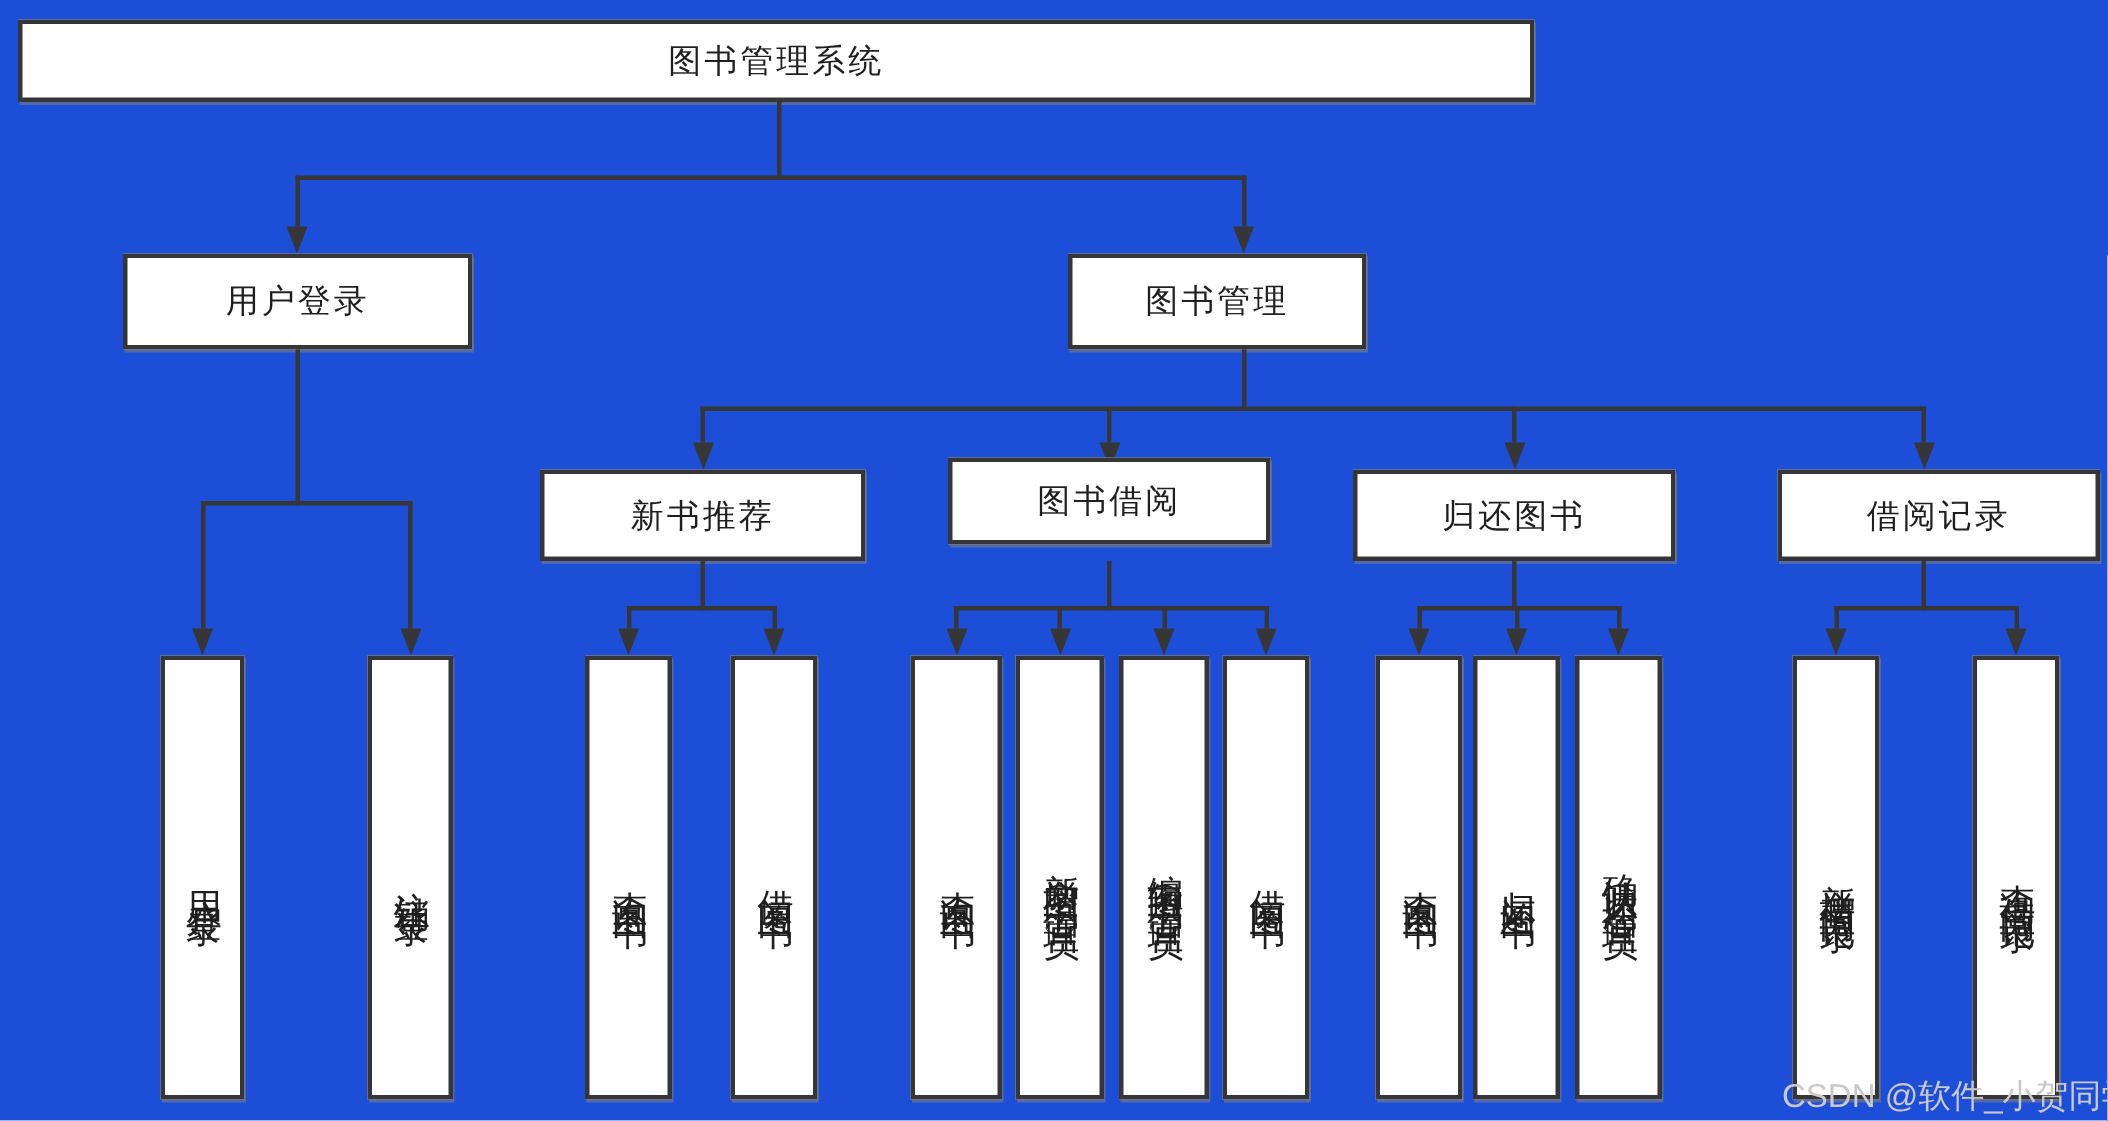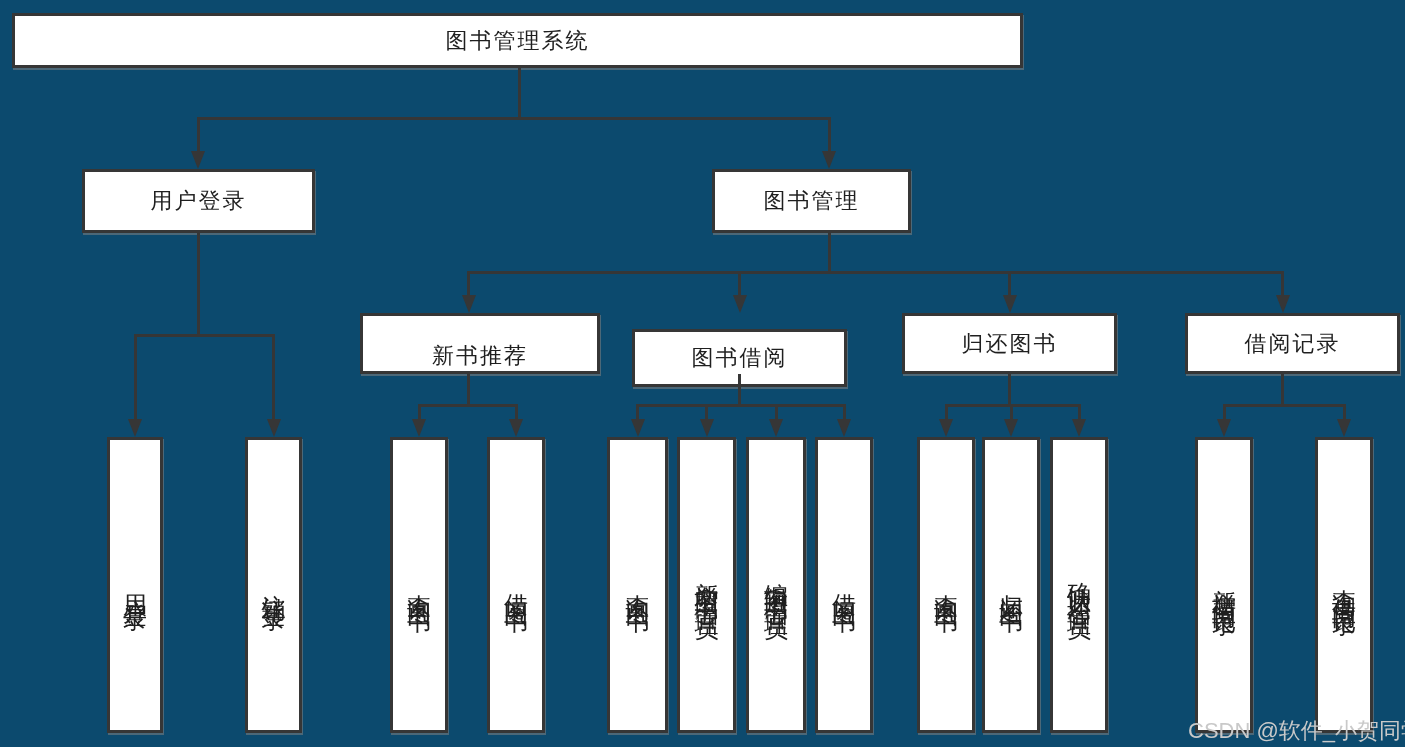--- a/index.html
+++ b/index.html
@@ -5,21 +5,21 @@
   :root{
     --line:#363636;
     --text:#1f1f1f;
     --wm:#c9c9c9;
   }
   html,body{margin:0;padding:0;background:#ffffff;}
   body{font-family:"Liberation Sans","DejaVu Sans",sans-serif;}
   .canvas{
     position:relative;
     width:1405px;height:747px;
-    background:#0c4a6e;
+    background:#1d4ed8;
     overflow:hidden;
   }
   
   .node{
     position:absolute;
     box-sizing:border-box;
     border:3px solid var(--line);
     background:#ffffff;
     display:flex;align-items:center;justify-content:center;
     color:var(--text);
@@ -88,24 +88,24 @@
   <div class="drop" style="left:133.5px;top:334px;height:85px;"></div>
   <div class="drop" style="left:272px;top:334px;height:85px;"></div>
 
   <div class="vline" style="left:827.5px;top:233px;height:41px;"></div>
   <div class="hline" style="left:467px;top:271px;width:817px;"></div>
   <div class="drop" style="left:467px;top:271px;height:24px;"></div>
   <div class="drop" style="left:738px;top:271px;height:24px;"></div>
   <div class="drop" style="left:1008px;top:271px;height:24px;"></div>
   <div class="drop" style="left:1281px;top:271px;height:24px;"></div>
 
-  <div class="node" style="left:360px;top:313px;width:240px;height:61px;align-items:flex-end;">
+  <div class="node" style="left:360px;top:313px;width:217px;height:61px;">
     <span class="lbl">新书推荐</span>
   </div>
-  <div class="node" style="left:632px;top:329px;width:215px;height:58px;">
+  <div class="node" style="left:632px;top:305px;width:215px;height:58px;">
     <span class="lbl">图书借阅</span>
   </div>
   <div class="node" style="left:902px;top:313px;width:215px;height:61px;">
     <span class="lbl">归还图书</span>
   </div>
   <div class="node" style="left:1175px;top:313px;width:215px;height:61px;margin-left:10px;">
     <span class="lbl">借阅记录</span>
   </div>
 
   <div class="vline" style="left:467px;top:374px;height:33px;"></div>

